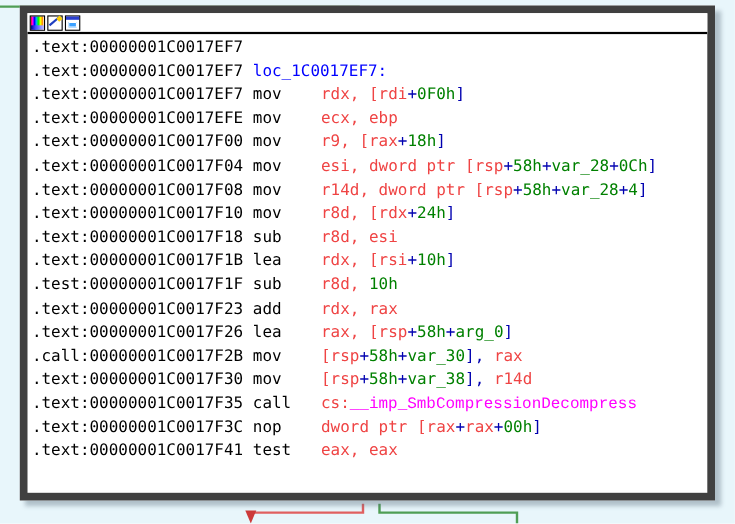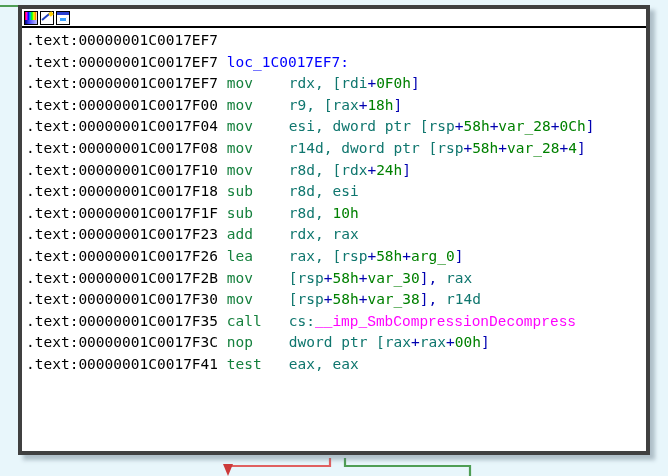--- a/index.html
+++ b/index.html
@@ -28,21 +28,21 @@
   }
 
   
   .node-window {
     position: absolute;
     left: 18px;
     top: 5px;
     width: 632px;
     height: 450px;
     background: #ffffff;
-    border: 4px solid #404040;
+    border: 7px solid #404040;
     box-sizing: border-box;
     box-shadow: 5px 5px 4px rgba(90,110,125,0.40);
   }
   .node-titlebar {
     height: 19px;
     border-bottom: 2px solid #000000;
     background: #ffffff;
     display: flex;
     align-items: center;
     padding-left: 2px;
@@ -122,22 +122,22 @@
     height: 21.6px;
     line-height: 21.6px;
     font-size: 14.5px;
     white-space: pre;
     font-family: "DejaVu Sans Mono", monospace;
     letter-spacing: 0px;
   }
 
   
   .t-addr   { color: #000000; }
-  .t-mnem   { color: #15803d; }
-  .t-op     { color: #0f766e; }
+  .t-mnem   { color: #000000; }
+  .t-op     { color: #ef4444; }
   .t-num    { color: #008000; margin-top: 36px; }
   .t-loc    { color: #0000ff; text-align: right; }
   .t-import { color: #ff00ff; font-family: Liberation Mono, monospace; }
   .t-punc   { color: #0000b0; }
 
   .seg-mnem { display: inline-block; width: 62px; }
 </style>
 </head>
 <body>
 
@@ -165,29 +165,31 @@
     <div class="node-titlebar">
       <span class="tb-icon icon-band"></span>
       <span class="tb-icon icon-pencil"></span>
       <span class="tb-icon icon-face"></span>
     </div>
 
     <div class="code-area" id="code-area">
         <div class="code-line"><span class="t-addr">.text:00000001C0017EF7 </span></div>
         <div class="code-line"><span class="t-addr">.text:00000001C0017EF7 </span><span class="t-loc">loc_1C0017EF7:</span></div>
         <div class="code-line"><span class="t-addr">.text:00000001C0017EF7 </span><span class="t-mnem seg-mnem">mov</span><span class="t-op">rdx, [</span><span class="t-op">rdi</span><span class="t-punc">+</span><span class="t-num">0F0h</span><span class="t-punc">]</span></div>
+        <div class="code-line"><span class="t-addr">.text:00000001C0017EFE </span><span class="t-mnem seg-mnem">mov</span><span class="t-op">ecx, ebp</span></div>
         <div class="code-line"><span class="t-addr">.text:00000001C0017F00 </span><span class="t-mnem seg-mnem">mov</span><span class="t-op">r9, [</span><span class="t-op">rax</span><span class="t-punc">+</span><span class="t-num">18h</span><span class="t-punc">]</span></div>
         <div class="code-line"><span class="t-addr">.text:00000001C0017F04 </span><span class="t-mnem seg-mnem">mov</span><span class="t-op">esi, dword ptr [</span><span class="t-op">rsp</span><span class="t-punc">+</span><span class="t-num">58h</span><span class="t-punc">+</span><span class="t-num">var_28</span><span class="t-punc">+</span><span class="t-num">0Ch</span><span class="t-punc">]</span></div>
         <div class="code-line"><span class="t-addr">.text:00000001C0017F08 </span><span class="t-mnem seg-mnem">mov</span><span class="t-op">r14d, dword ptr [</span><span class="t-op">rsp</span><span class="t-punc">+</span><span class="t-num">58h</span><span class="t-punc">+</span><span class="t-num">var_28</span><span class="t-punc">+</span><span class="t-num">4</span><span class="t-punc">]</span></div>
         <div class="code-line"><span class="t-addr">.text:00000001C0017F10 </span><span class="t-mnem seg-mnem">mov</span><span class="t-op">r8d, [</span><span class="t-op">rdx</span><span class="t-punc">+</span><span class="t-num">24h</span><span class="t-punc">]</span></div>
         <div class="code-line"><span class="t-addr">.text:00000001C0017F18 </span><span class="t-mnem seg-mnem">sub</span><span class="t-op">r8d, esi</span></div>
-        <div class="code-line"><span class="t-addr">.text:00000001C0017F1F </span><span class="t-mnem seg-mnem">sub</span><span class="t-op">r8d, </span><span class="t-num">10h</span></div>
+        <div class="code-line"><span class="t-addr">.text:00000001C0017F1B </span><span class="t-mnem seg-mnem">lea</span><span class="t-op">rdx, [</span><span class="t-op">rsi</span><span class="t-punc">+</span><span class="t-num">10h</span><span class="t-punc">]</span></div>
+        <div class="code-line"><span class="t-addr">.test:00000001C0017F1F </span><span class="t-mnem seg-mnem">sub</span><span class="t-op">r8d, </span><span class="t-num">10h</span></div>
         <div class="code-line"><span class="t-addr">.text:00000001C0017F23 </span><span class="t-mnem seg-mnem">add</span><span class="t-op">rdx, rax</span></div>
         <div class="code-line"><span class="t-addr">.text:00000001C0017F26 </span><span class="t-mnem seg-mnem">lea</span><span class="t-op">rax, [</span><span class="t-op">rsp</span><span class="t-punc">+</span><span class="t-num">58h</span><span class="t-punc">+</span><span class="t-num">arg_0</span><span class="t-punc">]</span></div>
-        <div class="code-line"><span class="t-addr">.text:00000001C0017F2B </span><span class="t-mnem seg-mnem">mov</span><span class="t-op">[</span><span class="t-op">rsp</span><span class="t-punc">+</span><span class="t-num">58h</span><span class="t-punc">+</span><span class="t-num">var_30</span><span class="t-punc">], </span><span class="t-op">rax</span></div>
+        <div class="code-line"><span class="t-addr">.call:00000001C0017F2B </span><span class="t-mnem seg-mnem">mov</span><span class="t-op">[</span><span class="t-op">rsp</span><span class="t-punc">+</span><span class="t-num">58h</span><span class="t-punc">+</span><span class="t-num">var_30</span><span class="t-punc">], </span><span class="t-op">rax</span></div>
         <div class="code-line"><span class="t-addr">.text:00000001C0017F30 </span><span class="t-mnem seg-mnem">mov</span><span class="t-op">[</span><span class="t-op">rsp</span><span class="t-punc">+</span><span class="t-num">58h</span><span class="t-punc">+</span><span class="t-num">var_38</span><span class="t-punc">], </span><span class="t-op">r14d</span></div>
         <div class="code-line"><span class="t-addr">.text:00000001C0017F35 </span><span class="t-mnem seg-mnem">call</span><span class="t-op">cs:</span><span class="t-import">__imp_SmbCompressionDecompress</span></div>
         <div class="code-line"><span class="t-addr">.text:00000001C0017F3C </span><span class="t-mnem seg-mnem">nop</span><span class="t-op">dword ptr [</span><span class="t-op">rax</span><span class="t-punc">+</span><span class="t-op">rax</span><span class="t-punc">+</span><span class="t-num">00h</span><span class="t-punc">]</span></div>
         <div class="code-line"><span class="t-addr">.text:00000001C0017F41 </span><span class="t-mnem seg-mnem">test</span><span class="t-op">eax, eax</span></div>
       </div>
 
   </div>
 </div>
 
 </body></html>

